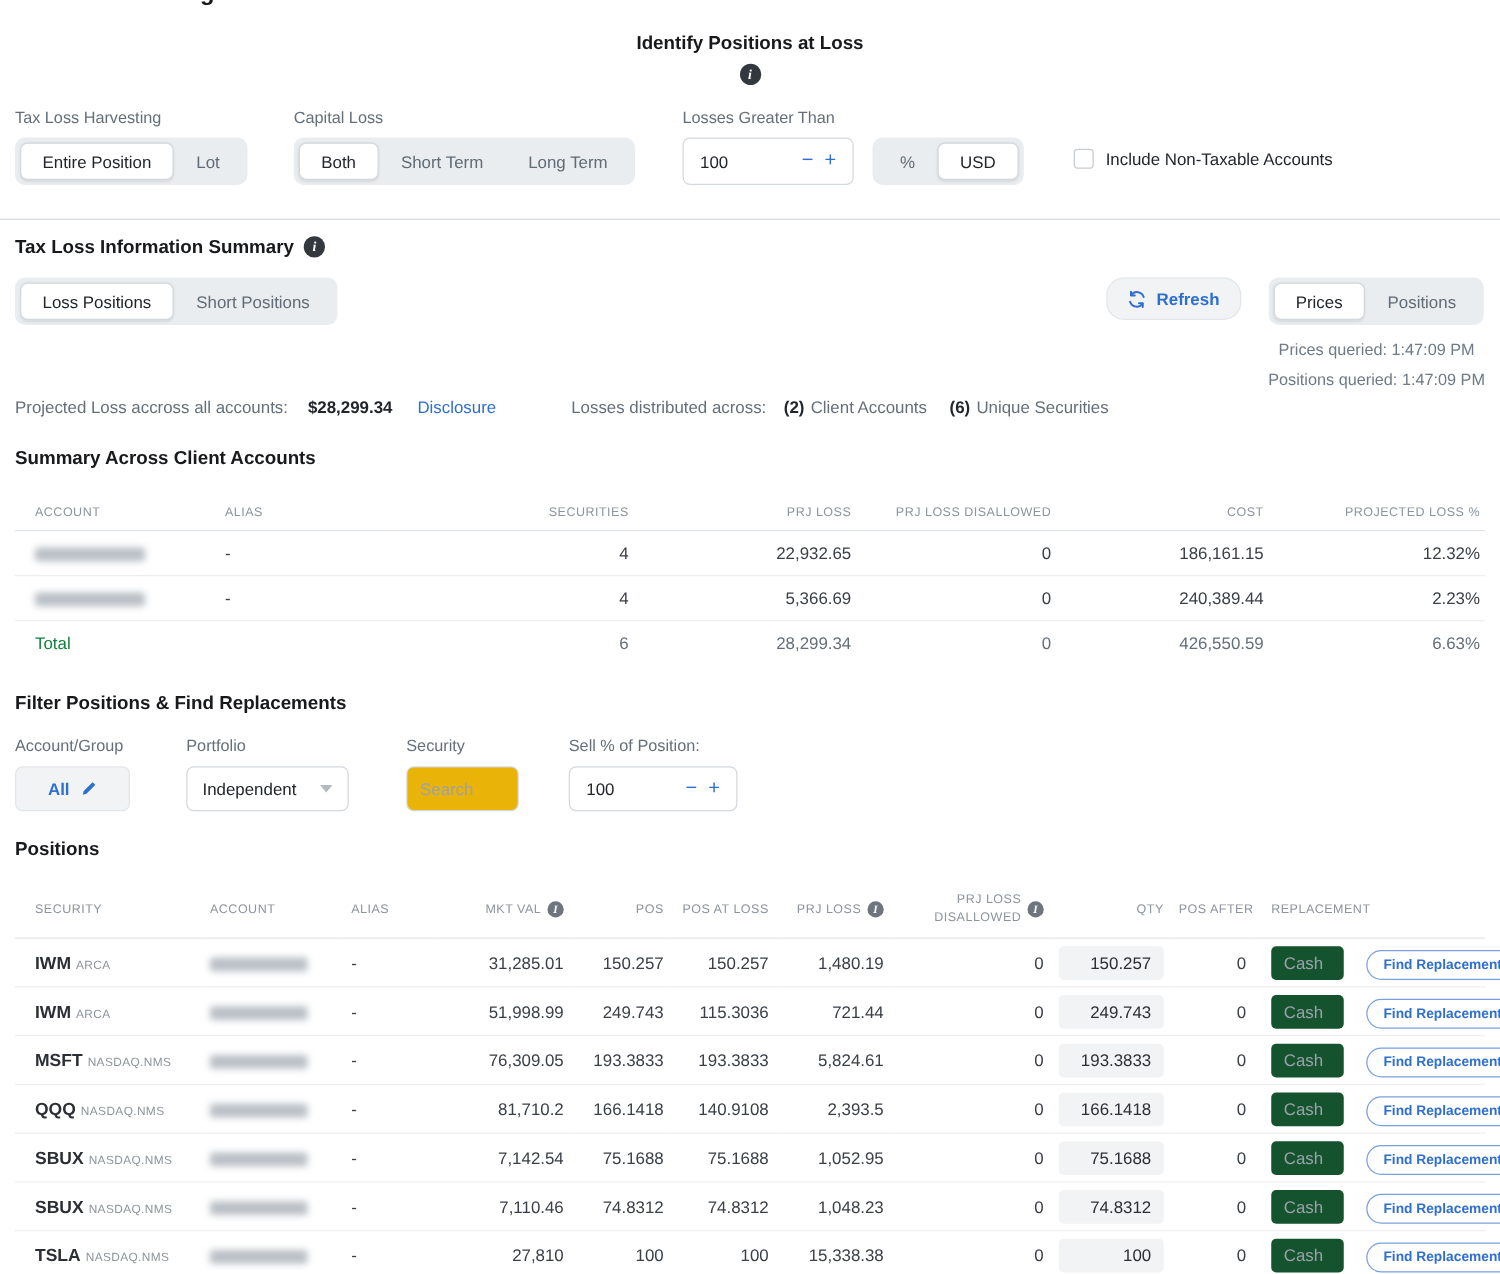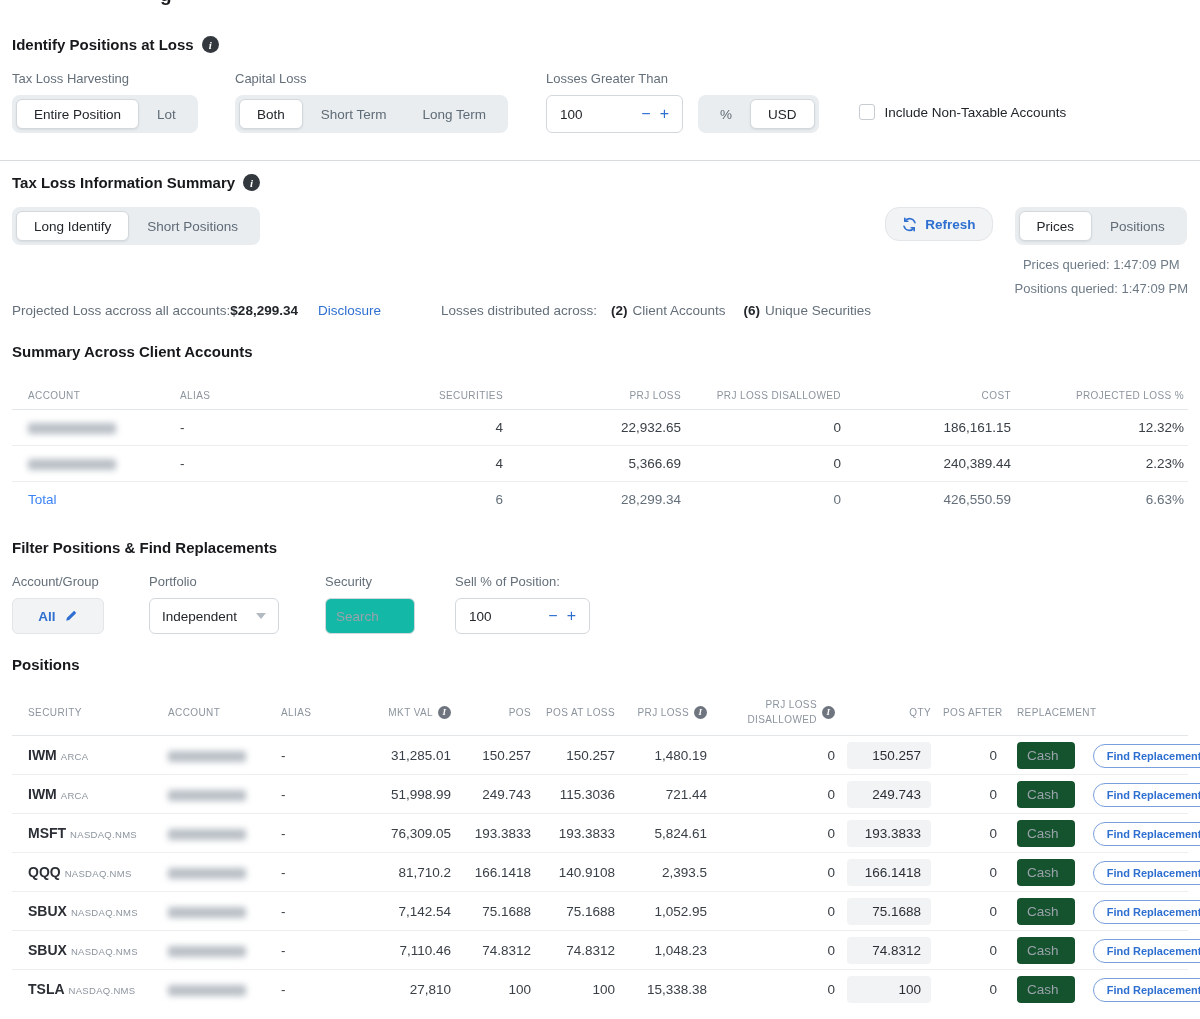--- a/index.html
+++ b/index.html
@@ -86,21 +86,21 @@
     background:#f1f3f5; border:1px solid #e3e6e9; border-radius:6px; height:36px; min-width:92px;
     display:inline-flex; align-items:center; justify-content:center; gap:8px;
     color:#2e6fd0; font-size:13.5px; font-weight:600;
   }
   .dropdown {
     background:#fff; border:1px solid #d3d8dd; border-radius:6px; height:36px; width:130px;
     display:inline-flex; align-items:center; padding:0 12px; color:#22262b; font-size:13.5px;
   }
   .caret { margin-left:auto; width:0; height:0; border-left:5px solid transparent; border-right:5px solid transparent; border-top:6px solid #b3bac1; }
   .search-input {
-    background:#14b8a6; border:1px solid #d3d8dd; border-radius:6px; height:36px; width:90px;
+    background:#eab308; border:1px solid #d3d8dd; border-radius:6px; height:36px; width:90px;
     padding:0 10px; font-size:13.5px; color:#22262b; font-family:inherit;
   }
   .search-input::placeholder { color:#9aa2ab; }
 
   .ticker { font-size:14px; font-weight:600; color:#2b2f35; }
   .exch { font-size:9.5px; color:#8c949e; letter-spacing:.3px; margin-left:4px; }
 
   .qty-box {
     background:#f1f3f4; border-radius:4px; padding:6px 10px; display:inline-block;
     min-width:84px; text-align:right; color:#2b2f35;
@@ -120,21 +120,21 @@
 </style>
 </head>
 <body>
 
 <div class="clip-frag">
   <span>g</span>
 </div>
 
 <div class="page">
 
-  <h2 class="section" style="margin-top:28px;">
+  <h2 class="section" style="margin-top:18px;flex-direction:column;">
     <span>Identify Positions at Loss</span>
     <span class="info-dark">i</span>
   </h2>
 
   <div style="display:flex; align-items:flex-start; margin-top:18px;">
     <div style="width:223px;">
       <div class="ctl-label">Tax Loss Harvesting</div>
       <div class="segment">
         <div class="opt selected">Entire Position</div>
         <div class="opt">Lot</div>
@@ -172,21 +172,21 @@
 
   <hr class="divider" style="margin-top:27px;">
 
   <h2 class="section" style="margin-top:13px;">
     <span>Tax Loss Information Summary</span>
     <span class="info-dark">i</span>
   </h2>
 
   <div style="display:flex; align-items:flex-start; margin-top:16px;">
     <div class="segment">
-      <div class="opt selected">Long Identify</div>
+      <div class="opt selected">Loss Positions</div>
       <div class="opt">Short Positions</div>
     </div>
     <div style="margin-left:auto; display:flex; gap:22px; align-items:flex-start;">
       <div class="btn-light">
         <svg width="15" height="15" viewBox="0 0 16 16">
           <path d="M13.8 6A6 6 0 0 0 3.2 4.3" fill="none" stroke="#2e6fd0" stroke-width="1.7" stroke-linecap="round"></path>
           <path d="M3 1.4v3.2h3.2" fill="none" stroke="#2e6fd0" stroke-width="1.7" stroke-linecap="round" stroke-linejoin="round"></path>
           <path d="M2.2 10a6 6 0 0 0 10.6 1.7" fill="none" stroke="#2e6fd0" stroke-width="1.7" stroke-linecap="round"></path>
           <path d="M13 14.6v-3.2H9.8" fill="none" stroke="#2e6fd0" stroke-width="1.7" stroke-linecap="round" stroke-linejoin="round"></path>
         </svg>
@@ -200,21 +200,21 @@
         <div class="queried" style="margin-top:8px;text-align:center;">
           <div>Prices queried: 1:47:09 PM</div>
           <div>Positions queried: 1:47:09 PM</div>
         </div>
       </div>
     </div>
   </div>
 
   <div class="projrow" style="margin-top:2px;">
     <span>Projected Loss accross all accounts:</span>
-    <b style="margin-left:0;">$28,299.34</b>
+    <b style="margin-left:16px;">$28,299.34</b>
     <span class="link" style="margin-left:20px;">Disclosure</span>
     <span style="margin-left:60px;">Losses distributed across:</span>
     <b style="margin-left:14px;">(2)</b>
     <span style="margin-left:5px;">Client Accounts</span>
     <b style="margin-left:18px;">(6)</b>
     <span style="margin-left:5px;">Unique Securities</span>
   </div>
 
   <h2 class="section" style="margin-top:25px;">Summary Across Client Accounts</h2>
 
@@ -252,21 +252,21 @@
       <tr>
         <td class="t-left" style="padding-left:16px;"><span class="redacted wide"></span></td>
         <td class="t-left">-</td>
         <td class="t-right">4</td>
         <td class="t-right">5,366.69</td>
         <td class="t-right">0</td>
         <td class="t-right">240,389.44</td>
         <td class="t-right" style="padding-right:4px;">2.23%</td>
       </tr>
       <tr>
-        <td class="t-left" style="padding-left:16px; color:#3b82f6;">Total</td>
+        <td class="t-left" style="padding-left:16px; color:#15803d;">Total</td>
         <td></td>
         <td class="t-right" style="color:#646f7a;">6</td>
         <td class="t-right" style="color:#646f7a;">28,299.34</td>
         <td class="t-right" style="color:#646f7a;">0</td>
         <td class="t-right" style="color:#646f7a;">426,550.59</td>
         <td class="t-right" style="padding-right:4px; color:#646f7a;">6.63%</td>
       </tr>
     </tbody>
   </table>
 

